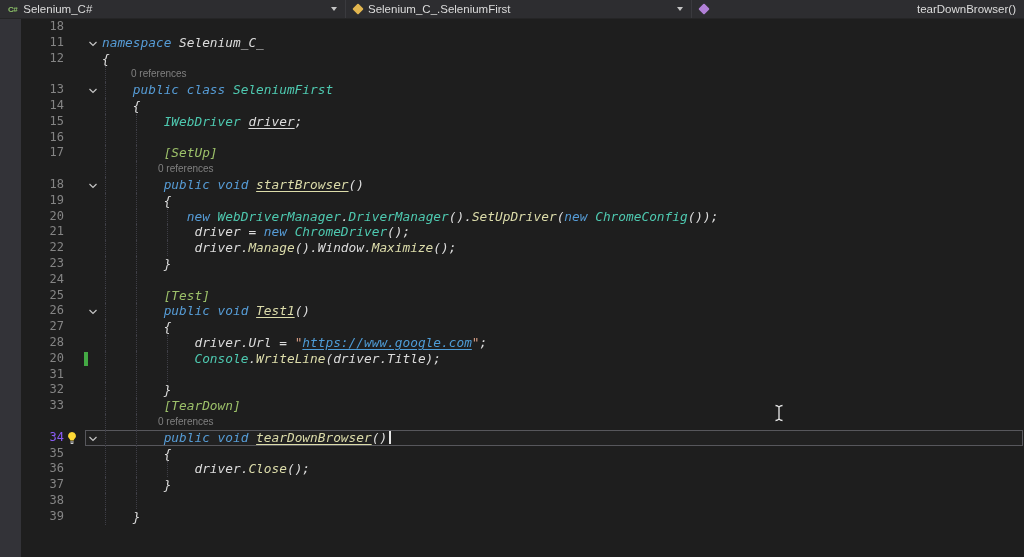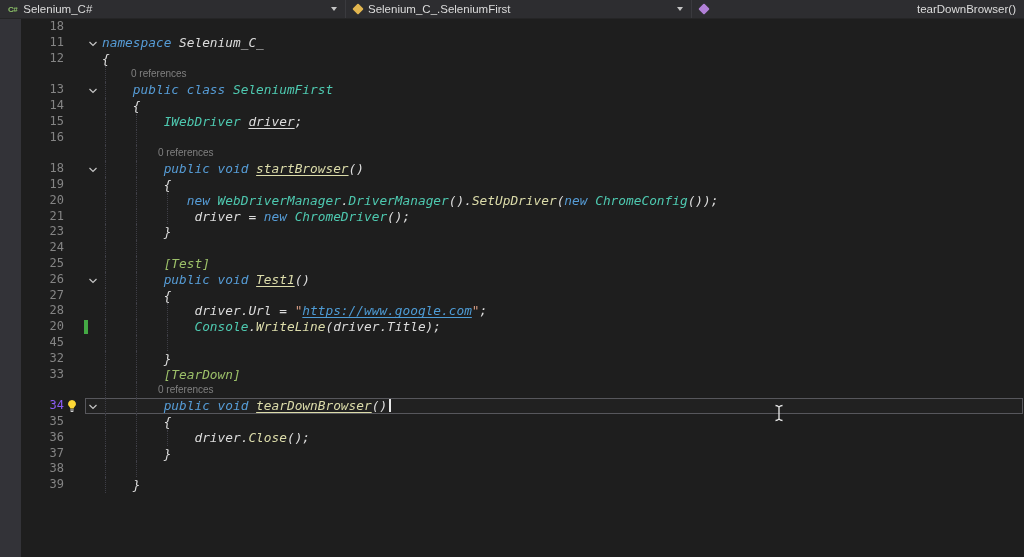--- a/index.html
+++ b/index.html
@@ -124,20 +124,26 @@
       </div>
       <div class="row">
         <i class="guide" style="left: 105px;"></i>
         <i class="guide" style="left: 136px;"></i>
         <span class="num">16</span>
         <span class="codeline"></span>
       </div>
       <div class="row">
         <i class="guide" style="left: 105px;"></i>
         <i class="guide" style="left: 136px;"></i>
+        <span class="num">17</span>
+        <span class="codeline"><span class="tk-pl">        </span><span class="tk-attr">[SetUp]</span></span>
+      </div>
+      <div class="row">
+        <i class="guide" style="left: 105px;"></i>
+        <i class="guide" style="left: 136px;"></i>
         <span class="lens" style="left: 158px;"><span>0 references</span></span>
       </div>
       <div class="row">
         <i class="guide" style="left: 105px;"></i>
         <i class="guide" style="left: 136px;"></i>
         <span class="num">18</span>
         <span class="fold"><svg width="10" height="10" viewBox="0 0 10 10">
             <path d="M1.5 3 L5 6.5 L8.5 3" fill="none" stroke="#C5C5C5" stroke-width="1.2"></path>
           </svg></span>
         <span class="codeline"><span class="tk-kw">        public void</span><span class="tk-pl"> </span><span class="tk-mund">startBrowser</span><span class="tk-pl">()</span></span>
@@ -154,20 +160,27 @@
         <i class="guide" style="left: 167px;"></i>
         <span class="num">20</span>
         <span class="codeline"><span class="tk-pl">           </span><span class="tk-kw">new</span><span class="tk-pl"> </span><span class="tk-type">WebDriverManager</span><span class="tk-pl">.</span><span class="tk-type">DriverManager</span><span class="tk-pl">().</span><span class="tk-m">SetUpDriver</span><span class="tk-pl">(</span><span class="tk-kw">new</span><span class="tk-pl"> </span><span class="tk-type">ChromeConfig</span><span class="tk-pl">());</span></span>
       </div>
       <div class="row">
         <i class="guide" style="left: 105px;"></i>
         <i class="guide" style="left: 136px;"></i>
         <i class="guide" style="left: 167px;"></i>
         <span class="num">21</span>
         <span class="codeline"><span class="tk-pl">            driver = </span><span class="tk-kw">new</span><span class="tk-pl"> </span><span class="tk-type">ChromeDriver</span><span class="tk-pl">();</span></span>
+      </div>
+      <div class="row">
+        <i class="guide" style="left: 105px;"></i>
+        <i class="guide" style="left: 136px;"></i>
+        <i class="guide" style="left: 167px;"></i>
+        <span class="num">22</span>
+        <span class="codeline"><span class="tk-pl">            driver.</span><span class="tk-m">Manage</span><span class="tk-pl">().</span><span class="tk-pl">Window.</span><span class="tk-m">Maximize</span><span class="tk-pl">();</span></span>
       </div>
       <div class="row">
         <i class="guide" style="left: 105px;"></i>
         <i class="guide" style="left: 136px;"></i>
         <span class="num">23</span>
         <span class="codeline"><span class="tk-pl">        }</span></span>
       </div>
       <div class="row">
         <i class="guide" style="left: 105px;"></i>
         <i class="guide" style="left: 136px;"></i>
@@ -207,21 +220,21 @@
         <i class="guide" style="left: 136px;"></i>
         <i class="guide" style="left: 167px;"></i>
         <span class="num">20</span>
         <i class="cbar"></i>
         <span class="codeline"><span class="tk-pl">            </span><span class="tk-type">Console</span><span class="tk-pl">.</span><span class="tk-m">WriteLine</span><span class="tk-pl">(driver.Title);</span></span>
       </div>
       <div class="row">
         <i class="guide" style="left: 105px;"></i>
         <i class="guide" style="left: 136px;"></i>
         <i class="guide" style="left: 167px;"></i>
-        <span class="num">45</span>
+        <span class="num">31</span>
         <span class="codeline"></span>
       </div>
       <div class="row">
         <i class="guide" style="left: 105px;"></i>
         <i class="guide" style="left: 136px;"></i>
         <span class="num">32</span>
         <span class="codeline"><span class="tk-pl">        }</span></span>
       </div>
       <div class="row">
         <i class="guide" style="left: 105px;"></i>

